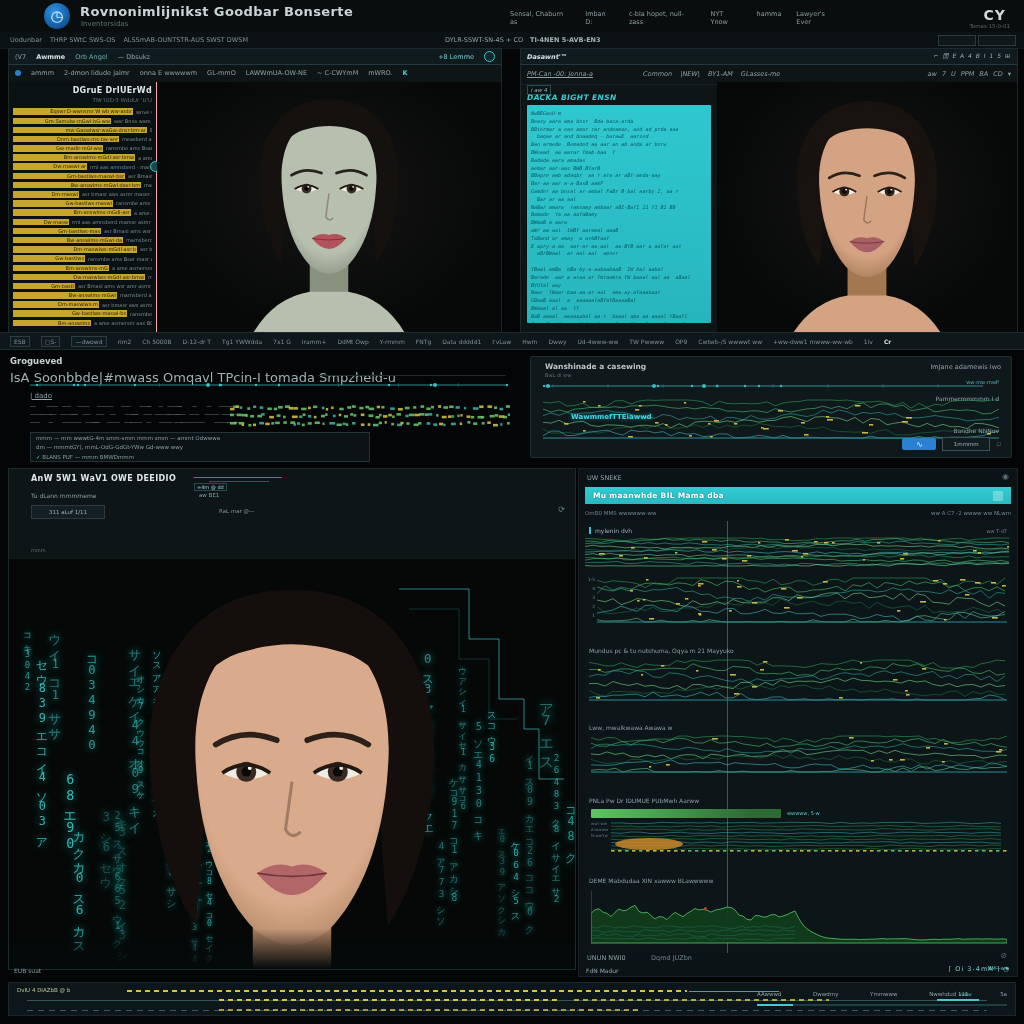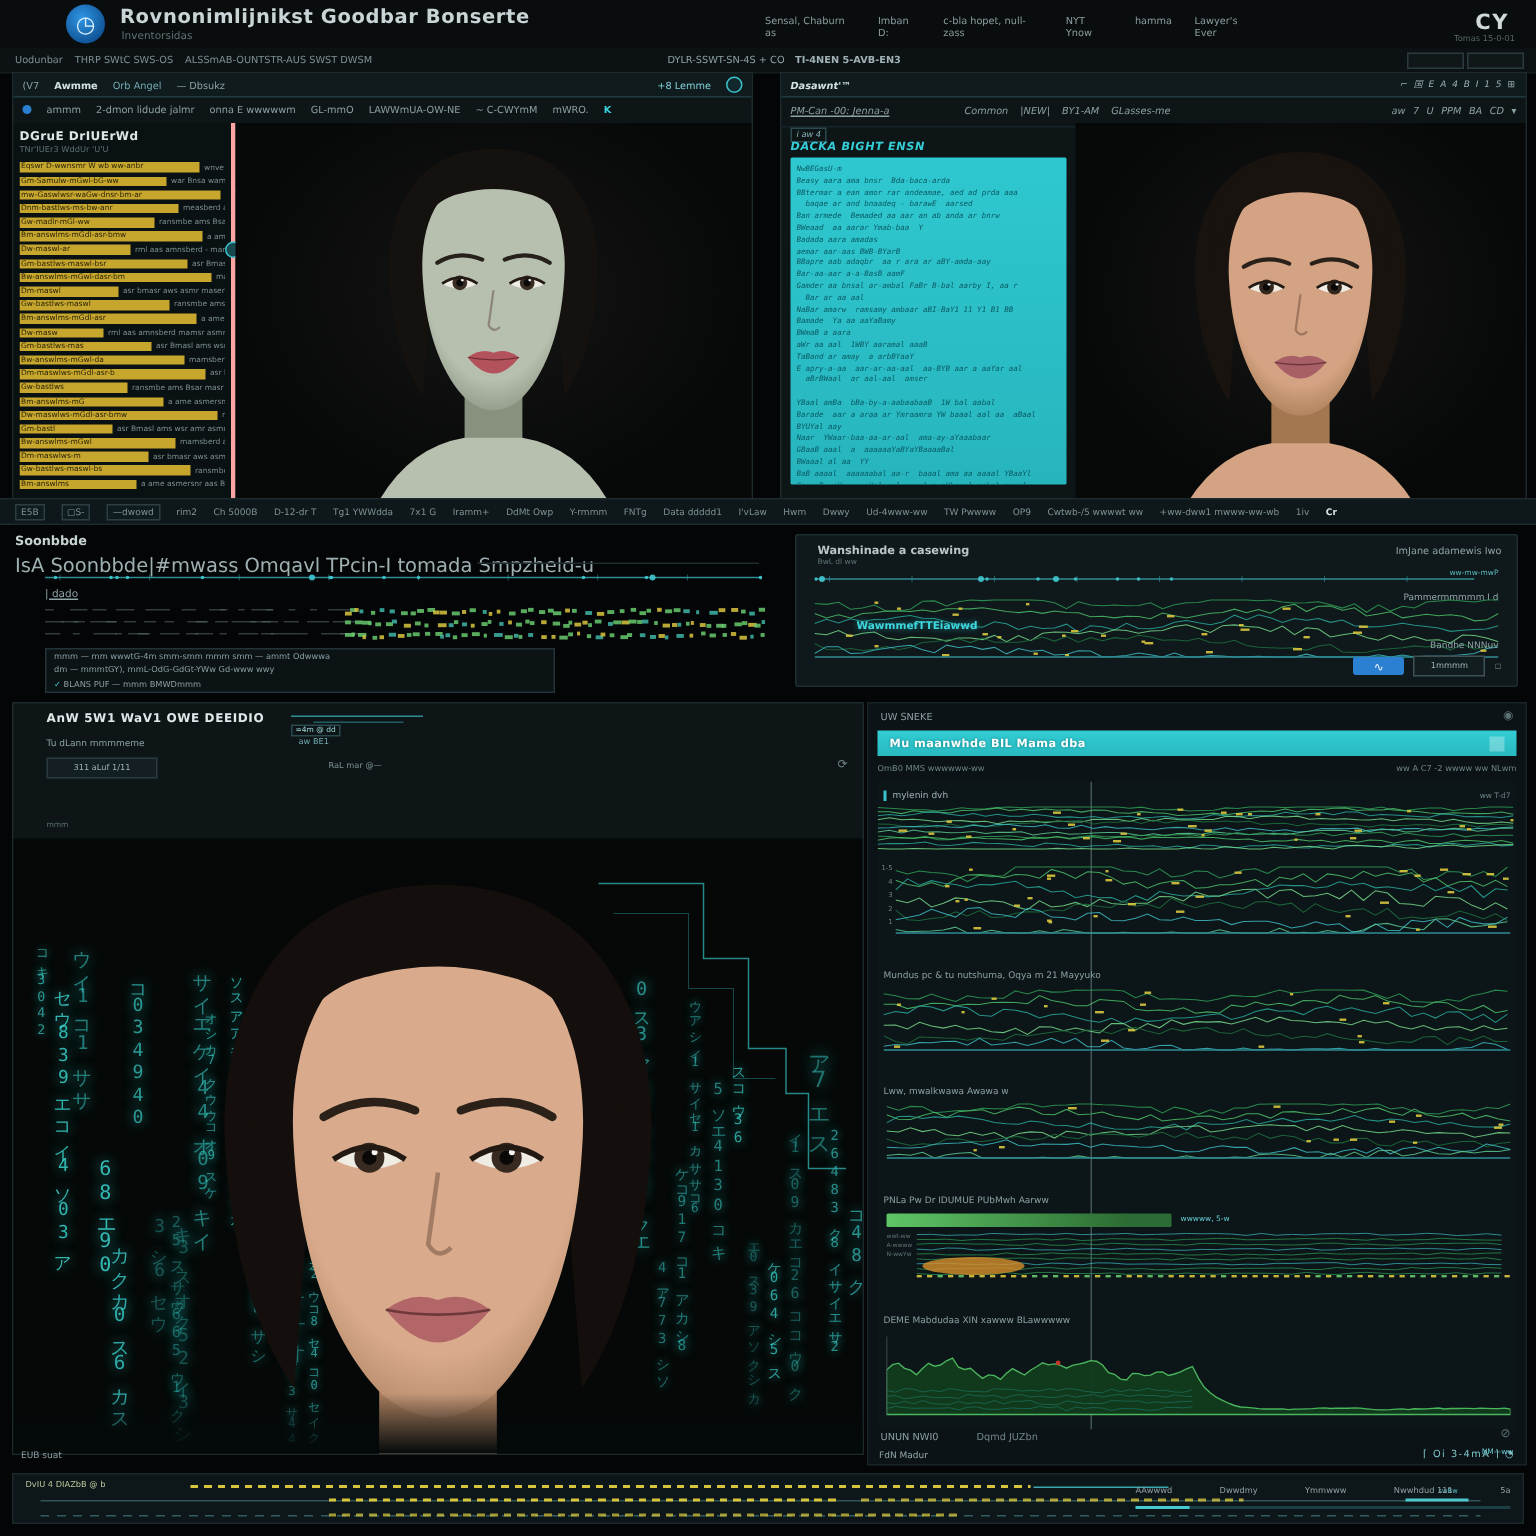--- a/index.html
+++ b/index.html
@@ -25,21 +25,21 @@
   
   .win{background:#0d1517;border:1px solid #1c2a2e;}
   .win-hdr{position:absolute;left:0;top:0;right:0;height:15px;background:#101b1e;border-bottom:1px solid #1f3a40;
            display:flex;align-items:center;gap:10px;padding:0 6px;font-size:6.5px;color:#8ca0a4;}
   .tab-strong{color:#d3e2e4;font-weight:bold;}
   .tb{position:absolute;left:0;right:0;height:18px;border-bottom:1px solid #16242a;
       display:flex;align-items:center;gap:10px;padding:0 6px;font-size:6.5px;color:#8da0a4;}
   .dot-blue{width:6px;height:6px;border-radius:50%;background:#2b7fd0;}
   .circ-btn{width:9px;height:9px;border-radius:50%;border:1px solid #3ac3cc;background:#10282c;}
   
-  #log-panel{position:absolute;left:0;top:33px;bottom:0;width:148px;background:#0a1112;border-right:3px solid #fca5a5;padding:4px;box-sizing:border-box;overflow:hidden;}
+  #log-panel{position:absolute;left:0;top:33px;bottom:0;width:148px;background:#0a1112;border-right:1px solid #fca5a5;padding:4px;box-sizing:border-box;overflow:hidden;text-align:right;}
   #log-title{font-size:8px;font-weight:bold;color:#dde7e8;letter-spacing:.3px;}
   #log-sub{font-size:5.5px;color:#5a6e72;margin:2px 0 4px 0;}
   .logline{height:9.2px;display:flex;align-items:center;gap:3px;overflow:hidden;}
   .chip{display:inline-block;height:6.5px;background:#c7a62d;color:#2a2408;font-size:5px;line-height:6.5px;
         padding:0 1px;overflow:hidden;white-space:nowrap;flex:none;}
   .tail{font-size:5px;color:#7b8d91;white-space:nowrap;overflow:hidden;}
   .photo{position:absolute;top:33px;bottom:0;right:0;overflow:hidden;
          background:radial-gradient(ellipse at 50% 45%,#141614 0%,#070808 72%);}
   
   #code-col{position:absolute;left:0;top:40px;bottom:0;width:196px;padding:4px 6px;box-sizing:border-box;}
@@ -437,21 +437,21 @@
     <span>Dwwy</span>
     <span>Ud-4www-ww</span>
     <span>TW Pwwww</span>
     <span>OP9</span>
     <span>Cwtwb-/5 wwwwt ww</span>
     <span>+ww-dww1 mwww-ww-wb</span>
     <span>1iv</span>
     <span>Cr</span>
   </div>
 
-<div id="mid-heading" class="abs">Soonbbde</div>
+<div id="mid-heading" class="abs">Grogueved</div>
 <div id="mid-sub" class="abs">IsA Soonbbde|#mwass Omqavl TPcin-I tomada Smpzheld-u</div>
 <div id="mid-sub-line" class="abs"></div>
 <svg id="rail-svg" class="abs" style="left:30px;top:380px;" width="478" height="12">
     <line x1="0" y1="5" x2="478" y2="5" stroke="#2f8d95" stroke-width="1"></line>
     <circle cx="401" cy="5" r="1.2" fill="#43c8cf" opacity="0.9"></circle>
     <circle cx="190" cy="5" r="1.2" fill="#43c8cf" opacity="0.9"></circle>
     <circle cx="178" cy="5" r="2" fill="#43c8cf" opacity="0.9"></circle>
     <circle cx="249" cy="5" r="1.2" fill="#43c8cf" opacity="0.9"></circle>
     <circle cx="105" cy="5" r="1.2" fill="#43c8cf" opacity="0.9"></circle>
     <circle cx="55" cy="5" r="1.2" fill="#43c8cf" opacity="0.9"></circle>

